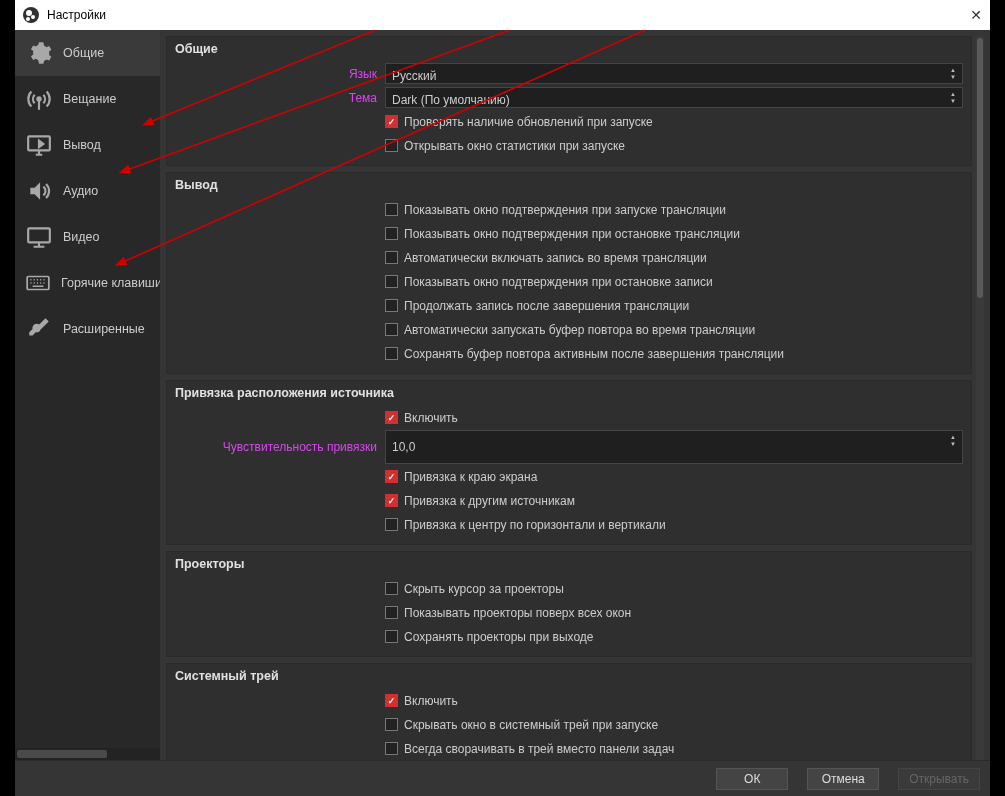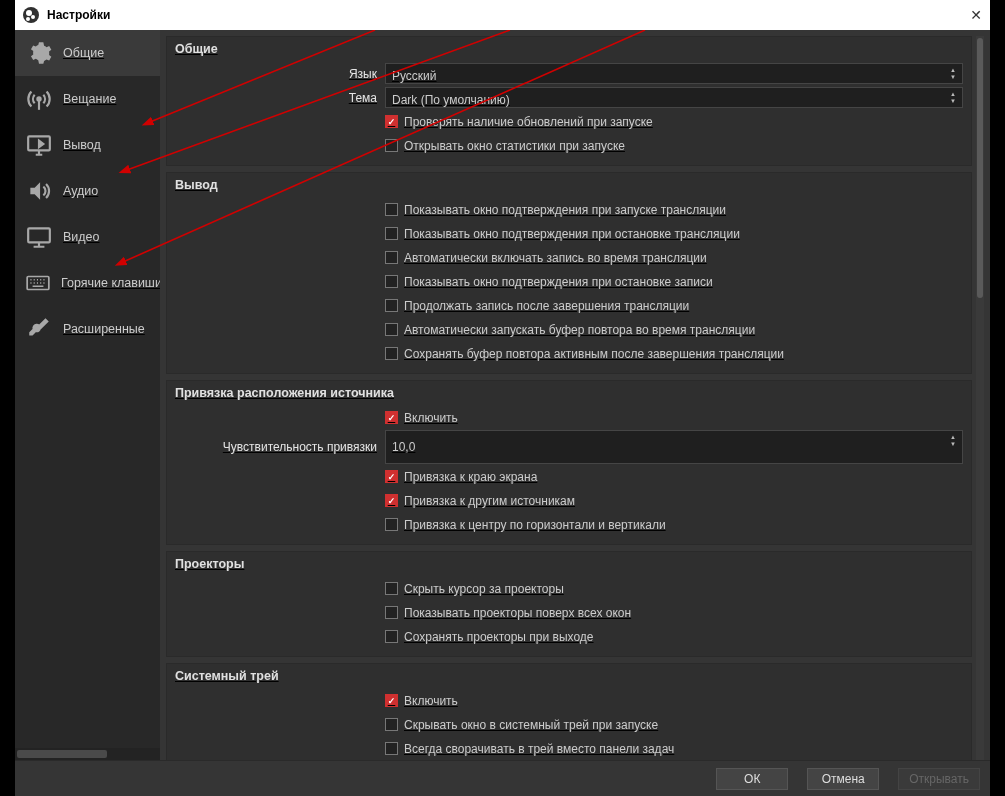--- a/index.html
+++ b/index.html
@@ -1,40 +1,40 @@
 <!DOCTYPE html>
 <html><head>
 <meta charset="utf-8">
 <style>
   * { box-sizing: border-box; margin: 0; padding: 0; font-family: "Segoe UI", Tahoma, sans-serif; }
   body { background: #000; width: 1005px; height: 796px; overflow: hidden; position: relative; }
   .window { position: absolute; top: 0; left: 15px; width: 975px; height: 796px; background: #353535; display: flex; flex-direction: column; }
   .titlebar { height: 30px; background: #fff; display: flex; align-items: center; padding: 0 8px; color: #000; font-size: 12px; }
   .titlebar .obs-logo { width: 16px; height: 16px; border-radius: 50%; background: #303030; margin-right: 8px; position: relative; }
   .titlebar .obs-logo::after { content:""; position:absolute; width:6px; height:6px; border-radius:50%; background:#fff; top:3px; left:3px; box-shadow: 4px 4px 0 -1px #fff, -1px 6px 0 -1px #fff;}
-  .titlebar .title { flex: 1; font-weight: bold; }
+  .titlebar .title { flex: 1; }
   .titlebar .close-x { width: 30px; text-align: right; font-size: 14px; color: #333; }
-  .content { flex: 1; display: flex; background: #353535; overflow: hidden; text-decoration: underline; }
+  .content { flex: 1; display: flex; background: #353535; overflow: hidden; }
   .sidebar { width: 145px; background: #282828; color: #ccc; font-size: 12.5px; display:flex; flex-direction:column; }
   .sidebar-inner { overflow-x:hidden; overflow-y:auto; }
   .side-item { display: flex; align-items: center; height: 46px; padding-left: 10px; gap: 10px; cursor: pointer; white-space: nowrap; }
   .side-item.selected { background: #3a3a3a; }
   .side-item .ico { width: 28px; height: 28px; display:flex; align-items:center; justify-content:center; color:#a8a8a8; }
   .side-item .ico svg { width: 26px; height: 26px; }
   .hscroll { height: 12px; background: #232323; margin-top:auto; position:relative;}
   .hscroll::after{content:""; position:absolute; left:2px; top:2px; height:8px; width:90px; background:#4a4a4a; border-radius:2px;}
   .main { flex: 1; padding: 6px 6px 0 6px; overflow-y: auto; position: relative; }
   .main-inner { display:flex; gap:4px; height:100%; }
   .panels { flex:1; overflow-y:auto; }
   .vscroll { width: 8px; background:#3a3a3a; position:relative; align-self:stretch; }
   .vscroll::after{content:""; position:absolute; top:2px; left:1px; width:6px; height:260px; background:#5a5a5a; border-radius:3px;}
   .group { border: 1px solid #2a2a2a; background: #2f2f2f; margin-bottom: 6px; padding: 5px 8px 8px 8px; }
   .group-title { color: #e0e0e0; font-size: 12.5px; font-weight: bold; margin-bottom: 6px; }
   .row { display: flex; align-items: center; min-height: 23px; margin-top: 1px; }
-  .row-label { width: 210px; text-align: right; color: #e5e5e5; font-size: 12px; padding-right: 8px; }
+  .row-label { width: 210px; text-align: right; color: #d946ef; font-size: 12px; padding-right: 8px; }
   .row-ctrl { flex: 1; display: flex; align-items: center; font-size: 12px; color: #ccc; }
   .combo { flex: 1; background: #1f1f1f; border: 1px solid #454545; height: 21px; display: flex; align-items: flex-end; padding: 0 6px; color: #ccc; font-size: 12px; position: relative; }
   .combo .spin { position:absolute; right:2px; top:1px; width:14px; height:17px; display:flex; flex-direction:column; justify-content:center; align-items:center; }
   .combo .spin span { font-size:6px; line-height:7px; color:#bbb; }
   .spinbox { flex:1; background:#1f1f1f; border:1px solid #454545; height:21px; display:flex; align-items:center; padding:16px 6px; color:#ccc; font-size:12px; position:relative;}
   .spinbox .spin { position:absolute; right:2px; top:1px; width:14px; height:17px; display:flex; flex-direction:column; justify-content:center; align-items:center;}
   .spinbox .spin span{font-size:6px; line-height:7px; color:#bbb;}
   .cb { width: 13px; height: 13px; border: 1px solid #777; background: #222; margin-right: 6px; display:inline-flex; align-items:center; justify-content:center; font-size:10px; line-height:10px; }
   .cb.checked { background: #d03030; border-color:#d03030; color:#fff; }
   .cb.checked::after { content: "✓"; font-size:9px; font-weight:bold;}

